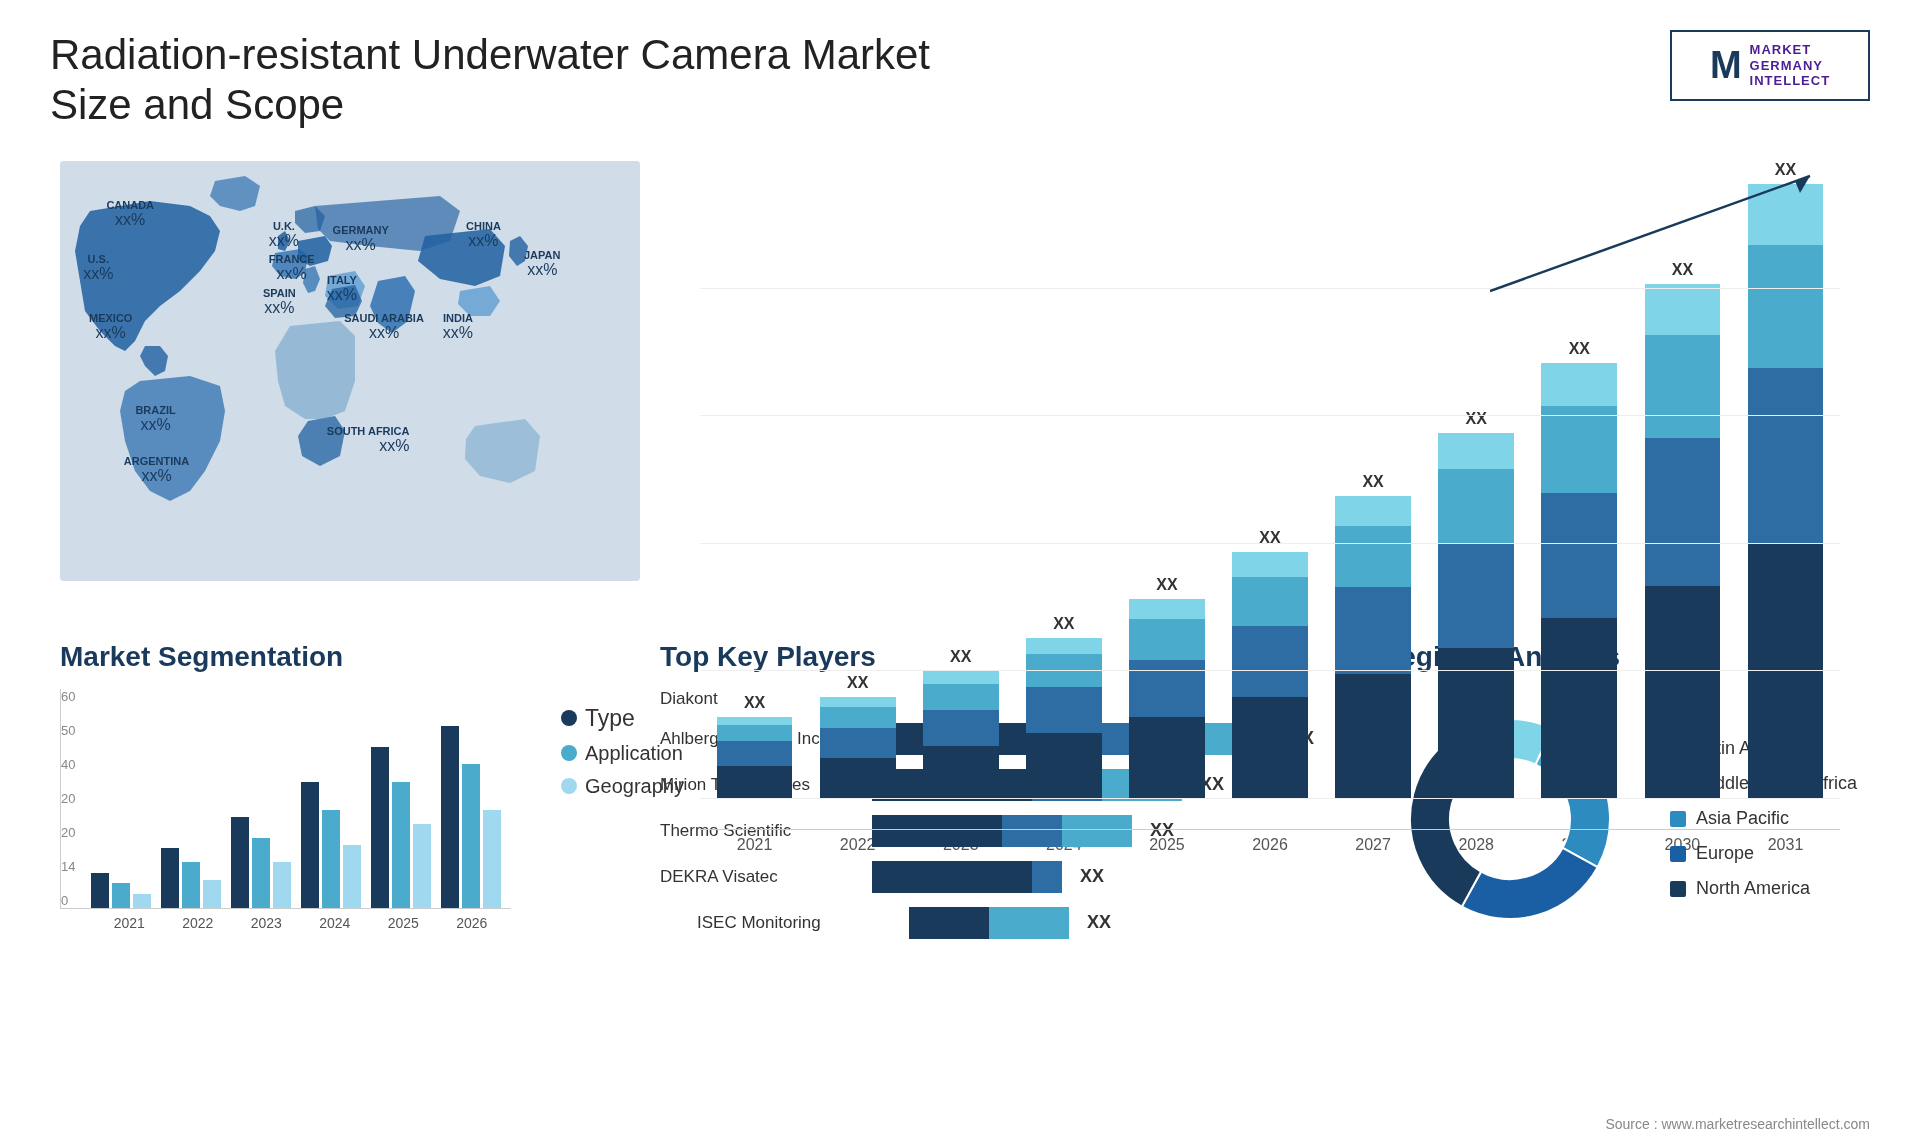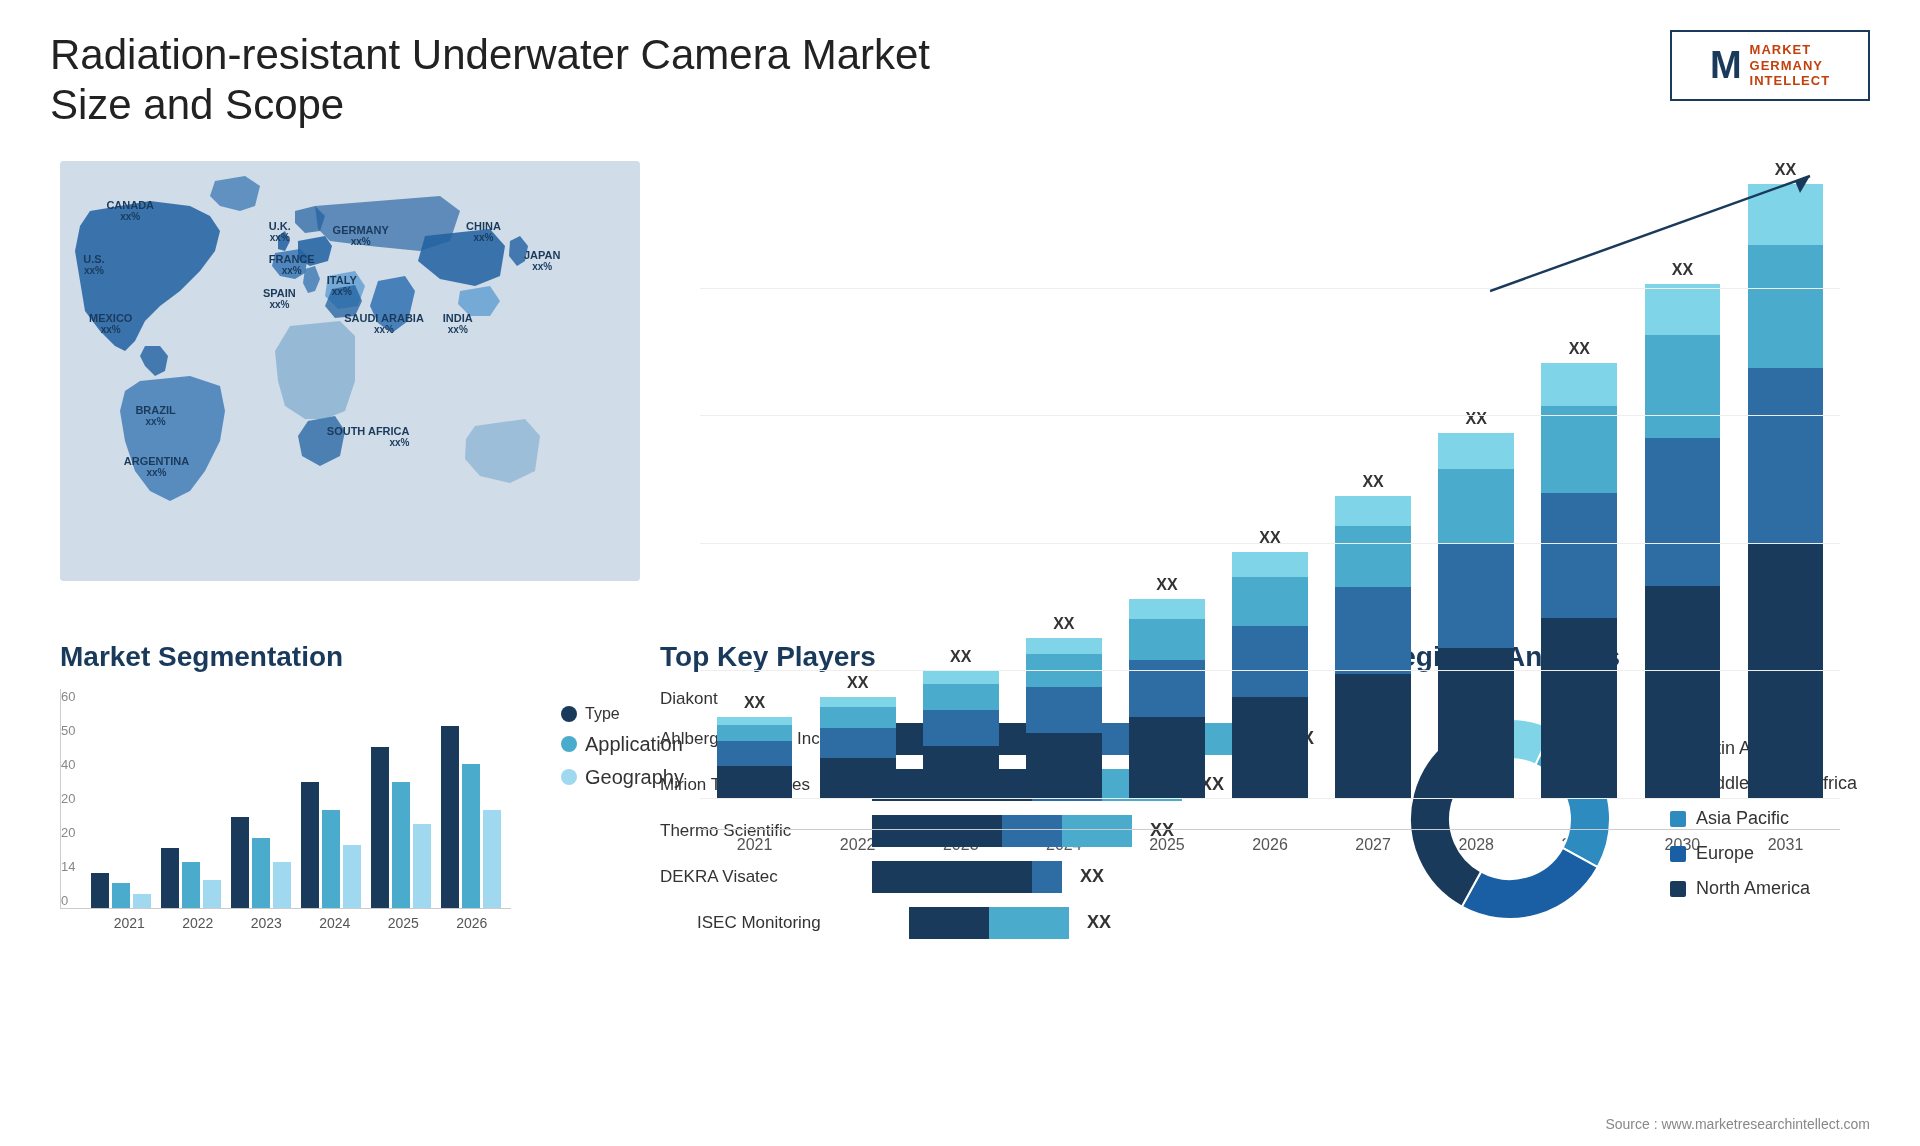--- a/index.html
+++ b/index.html
@@ -50,21 +50,21 @@
       font-weight: 900;
       color: #1a3a5c;
     }
     .logo-text-lines {
       display: flex;
       flex-direction: column;
     }
     .logo-text-lines span {
       font-size: 13px;
       font-weight: 700;
-      color: #c2410c;
+      color: #4c1d95;
       line-height: 1.2;
       letter-spacing: 1px;
     }
 
     
     .main-grid {
       display: grid;
       grid-template-columns: 620px 1fr;
       grid-template-rows: 460px 1fr;
       gap: 0;
@@ -296,22 +296,22 @@
     }
     .map-label {
       position: absolute;
       font-size: 11px;
       color: #1a3a5c;
       font-weight: 600;
       text-align: center;
     }
     .map-label span {
       display: block;
-      font-weight: 700;
-      font-size: 10px;
+      font-weight: 400;
+      font-size: 16px;
       color: #1a3a5c;
     }
   </style>
 </head>
 <body>
 
 <div class="page">
 
   <div class="header">
     <h1 class="title">Radiation-resistant Underwater Camera Market Size and Scope</h1>
@@ -575,21 +575,21 @@
                 <div class="seg-x-label" style="font-size: 14px; color: rgb(85, 85, 85); flex: 1 1 0%; text-align: center;">2022</div>
                 <div class="seg-x-label" style="font-size: 14px; color: rgb(85, 85, 85); flex: 1 1 0%; text-align: center;">2023</div>
                 <div class="seg-x-label" style="font-size: 14px; color: rgb(85, 85, 85); flex: 1 1 0%; text-align: center;">2024</div>
                 <div class="seg-x-label" style="font-size: 14px; color: rgb(85, 85, 85); flex: 1 1 0%; text-align: center;">2025</div>
                 <div class="seg-x-label" style="font-size: 14px; color: rgb(85, 85, 85); flex: 1 1 0%; text-align: center;">2026</div>
               </div>
           </div>
           <div class="seg-legend" id="seg-legend">
               <div class="seg-legend-item">
                 <span class="legend-dot" style="background: rgb(26, 58, 92);"></span>
-                <span style="font-size: 16px;">Type</span>
+                <span style="font-size: 23px;">Type</span>
               </div>
               <div class="seg-legend-item">
                 <span class="legend-dot" style="background: rgb(74, 171, 204);"></span>
                 <span style="font-size: 20px;">Application</span>
               </div>
               <div class="seg-legend-item">
                 <span class="legend-dot" style="background: rgb(160, 216, 239);"></span>
                 <span style="font-size: 20px;">Geography</span>
               </div>
             </div>

